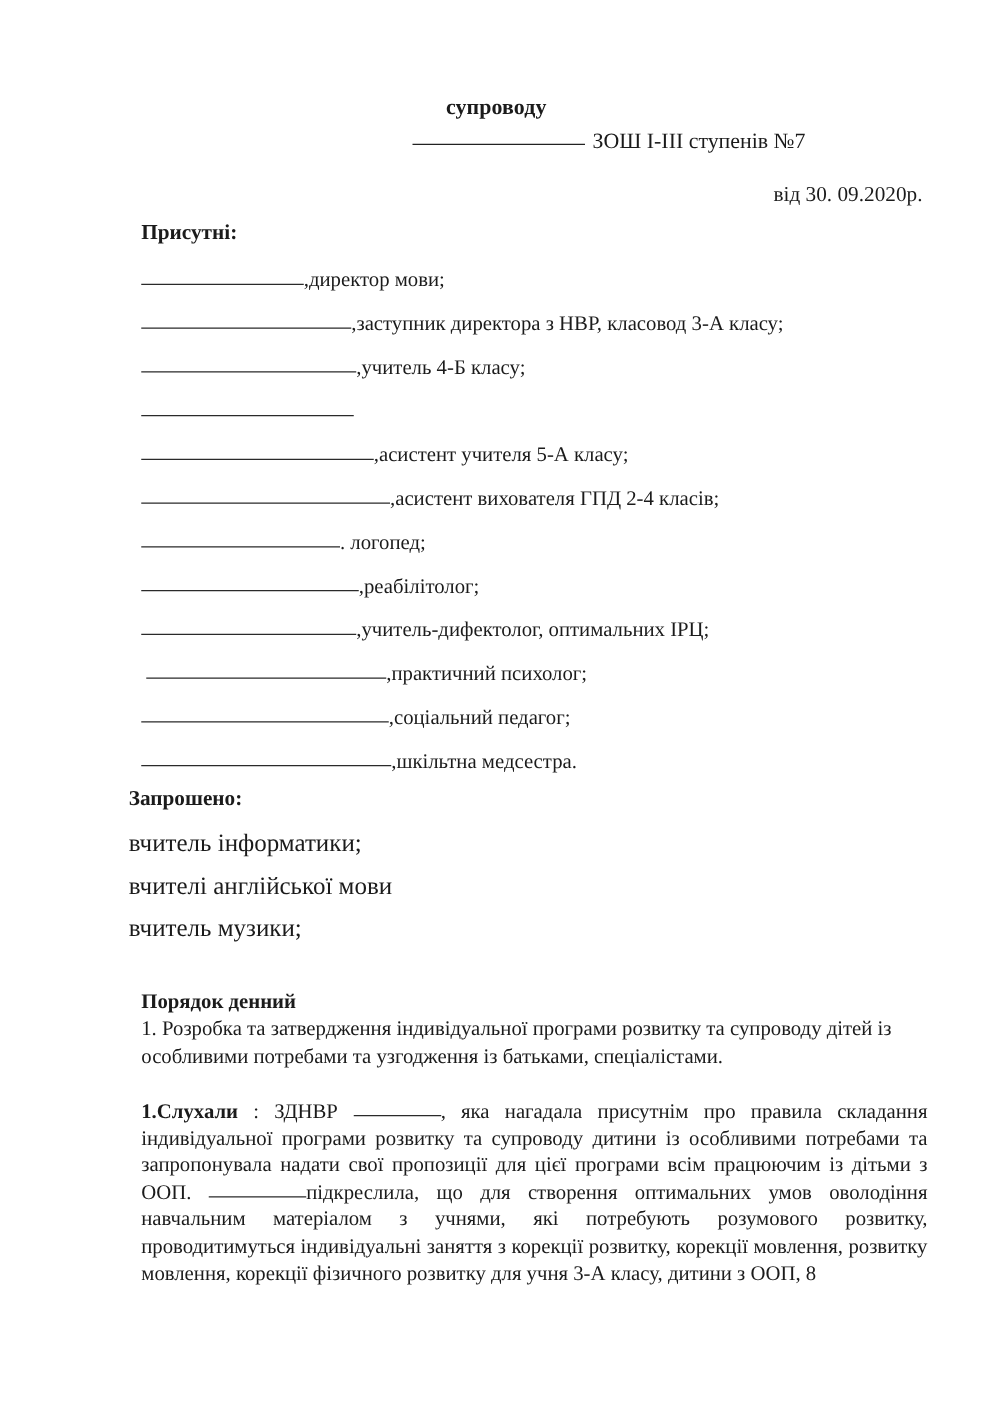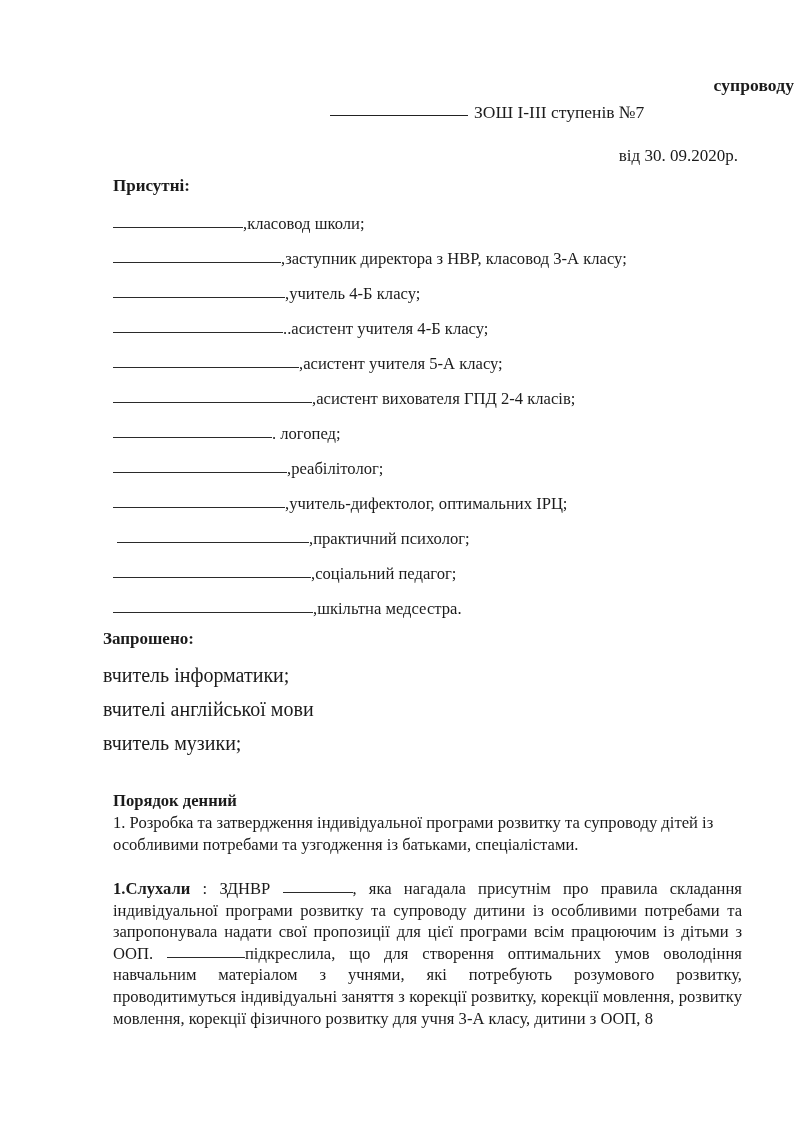--- a/index.html
+++ b/index.html
@@ -25,21 +25,21 @@
   }
 
   
   .header-block {
     position: absolute;
     left: 0;
     right: 0;
     top: 74px;
   }
   .hdr-line-1 {
-    text-align: right;
+    text-align: center;
     font-weight: bold;
     font-size: 17.5px;
     line-height: 22px;
     letter-spacing: 0.1px;
   }
   .hdr-line-2 {
     margin-top: 3px;
     padding-left: 330px;
     font-weight: normal;
     font-size: 17.5px;
@@ -164,30 +164,30 @@
       <span class="blank"></span><span>ЗОШ I-III ступенів №7</span>
     </div>
 
     <div class="hdr-date">від  30. 09.2020р.</div>
   </div>
 
   <div class="attendees">
     <div class="section-heading">Присутні:</div>
 
     <div class="att-row">
-      <span class="blank" style="width: 130px;"></span><span class="role">,класовод школи;</span>
+      <span class="blank" style="width: 130px;"></span><span class="role">,директор мови;</span>
     </div>
     <div class="att-row">
       <span class="blank" style="width: 168px;"></span><span class="role">,заступник директора з НВР, класовод 3-А класу;</span>
     </div>
     <div class="att-row">
       <span class="blank" style="width: 172px;"></span><span class="role">,учитель 4-Б класу;</span>
     </div>
     <div class="att-row">
-      <span class="blank" style="width: 170px;"></span><span class="role">..асистент учителя 4-Б класу;</span>
+      <span class="blank" style="width: 170px;"></span>
     </div>
     <div class="att-row">
       <span class="blank" style="width: 186px;"></span><span class="role">,асистент учителя 5-А класу;</span>
     </div>
     <div class="att-row">
       <span class="blank" style="width: 199px;"></span><span class="role">,асистент вихователя ГПД 2-4 класів;</span>
     </div>
     <div class="att-row">
       <span class="blank" style="width: 159px;"></span><span class="role">. логопед;</span>
     </div>

